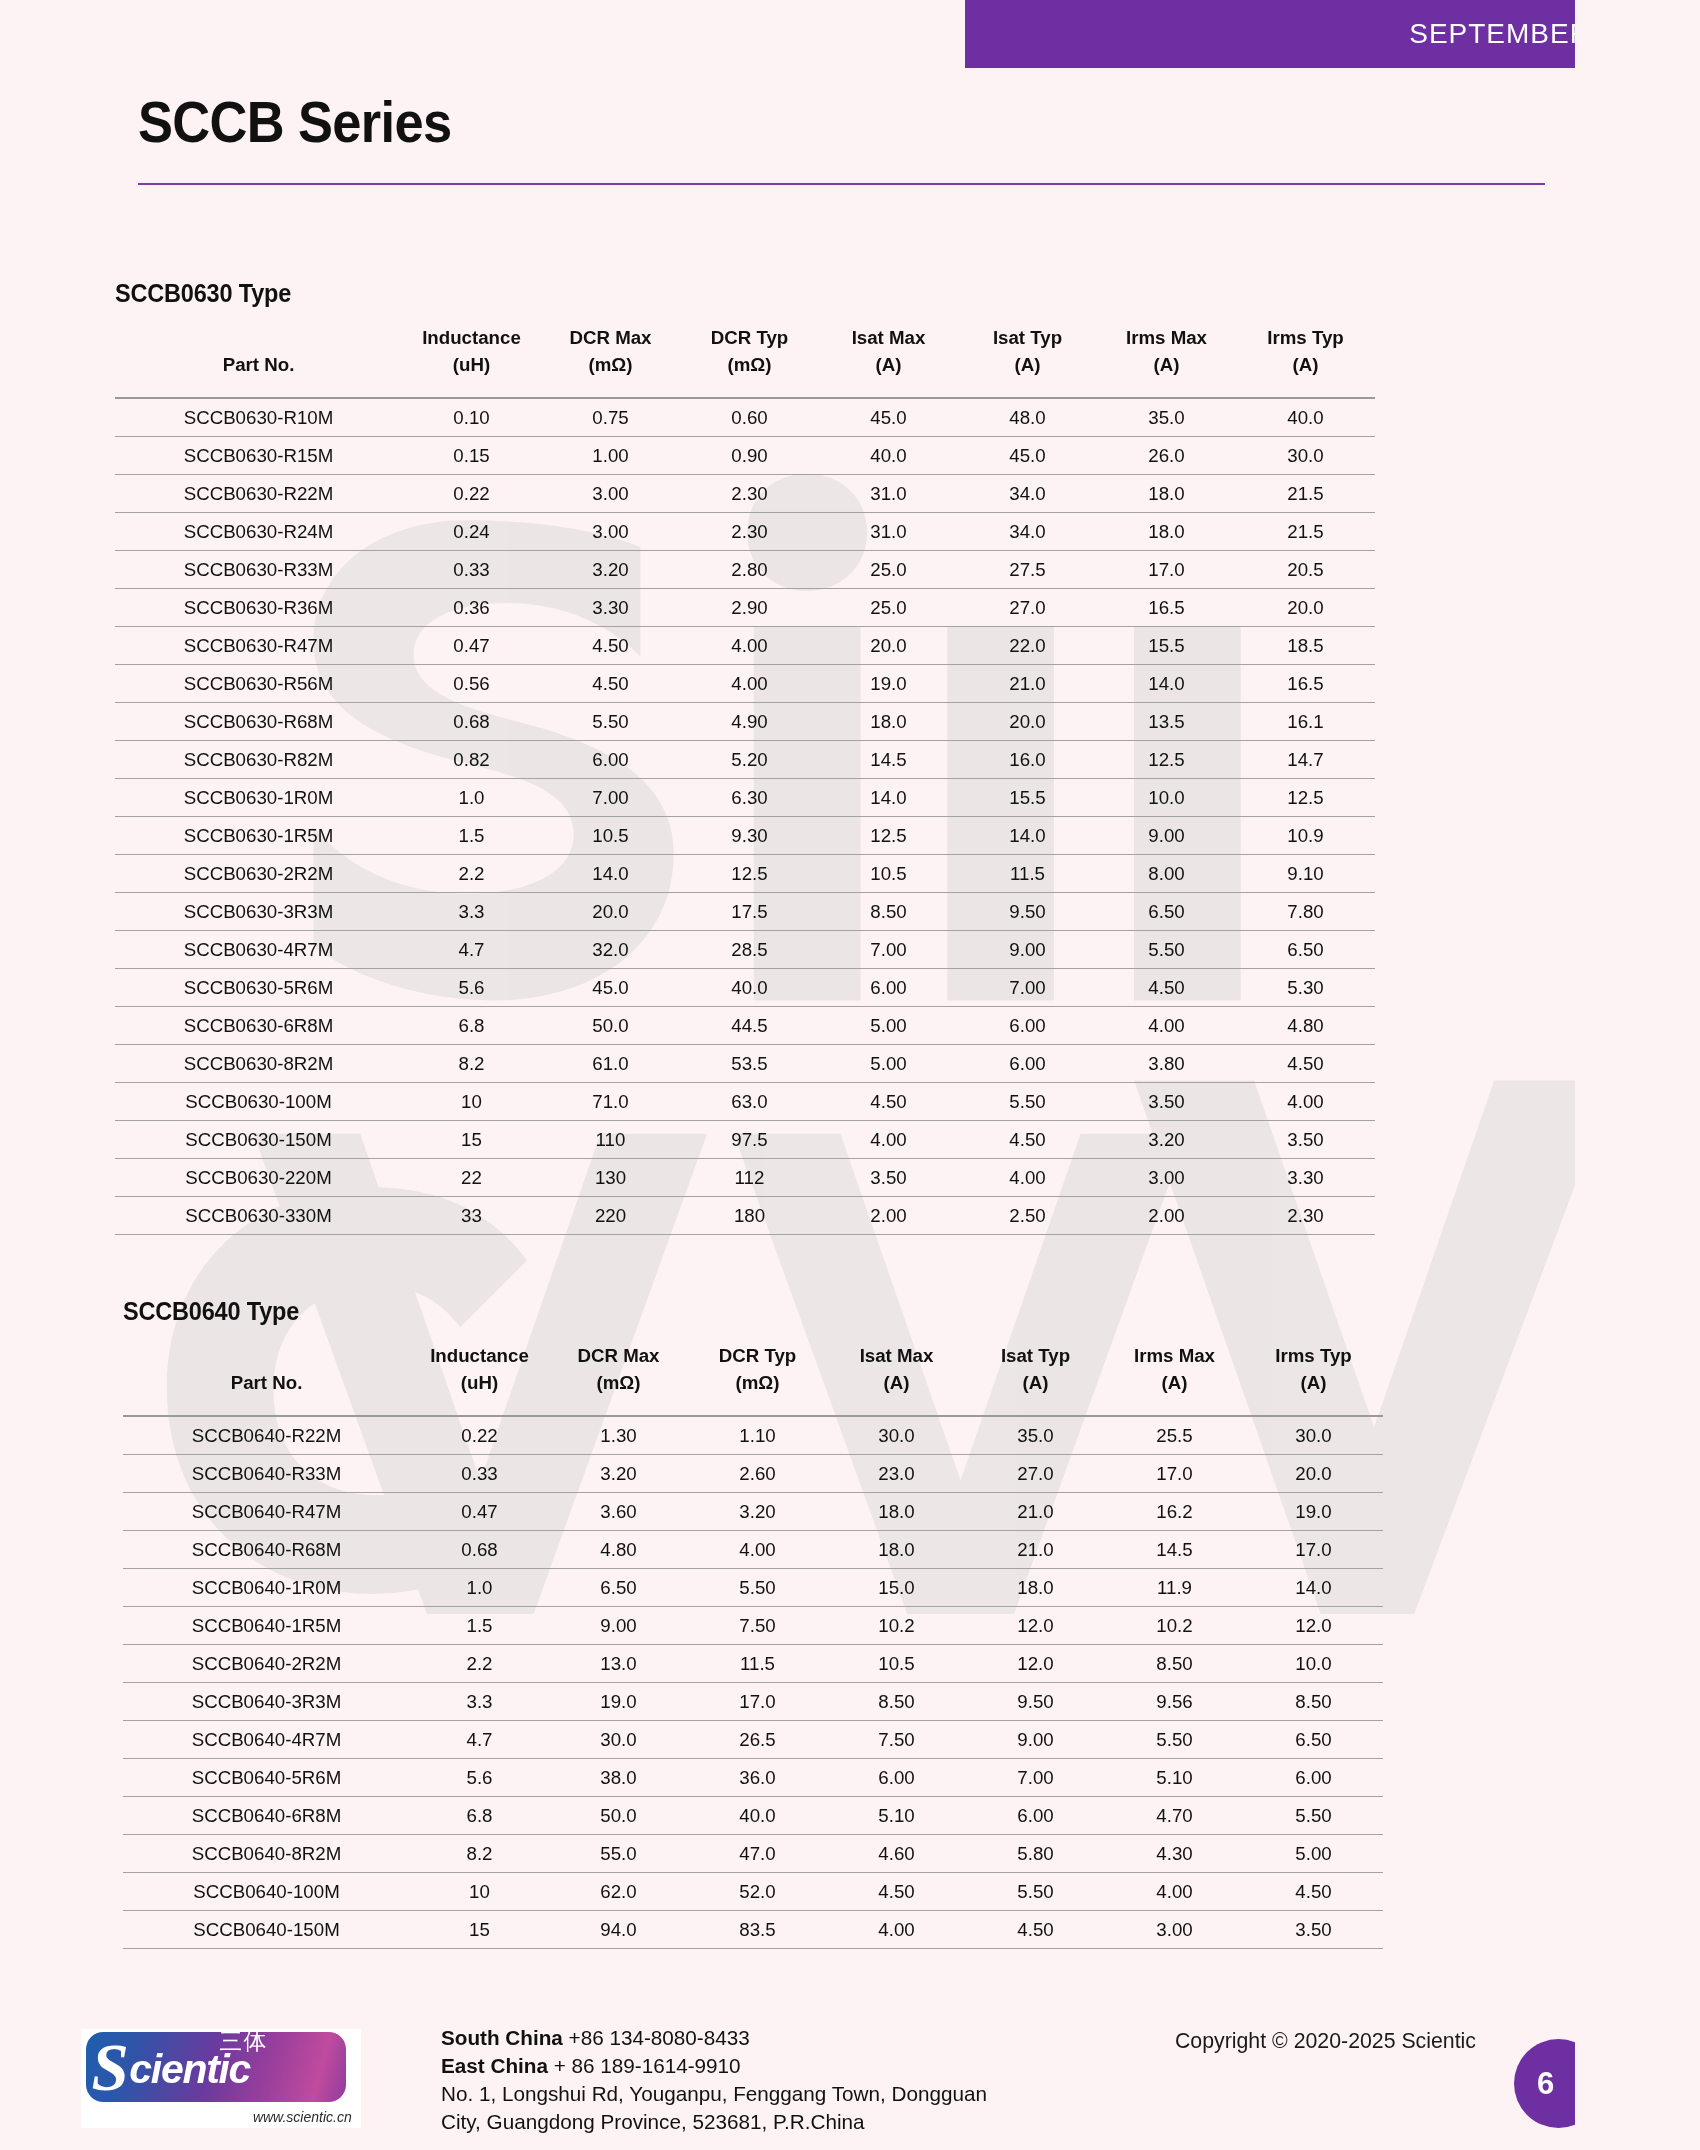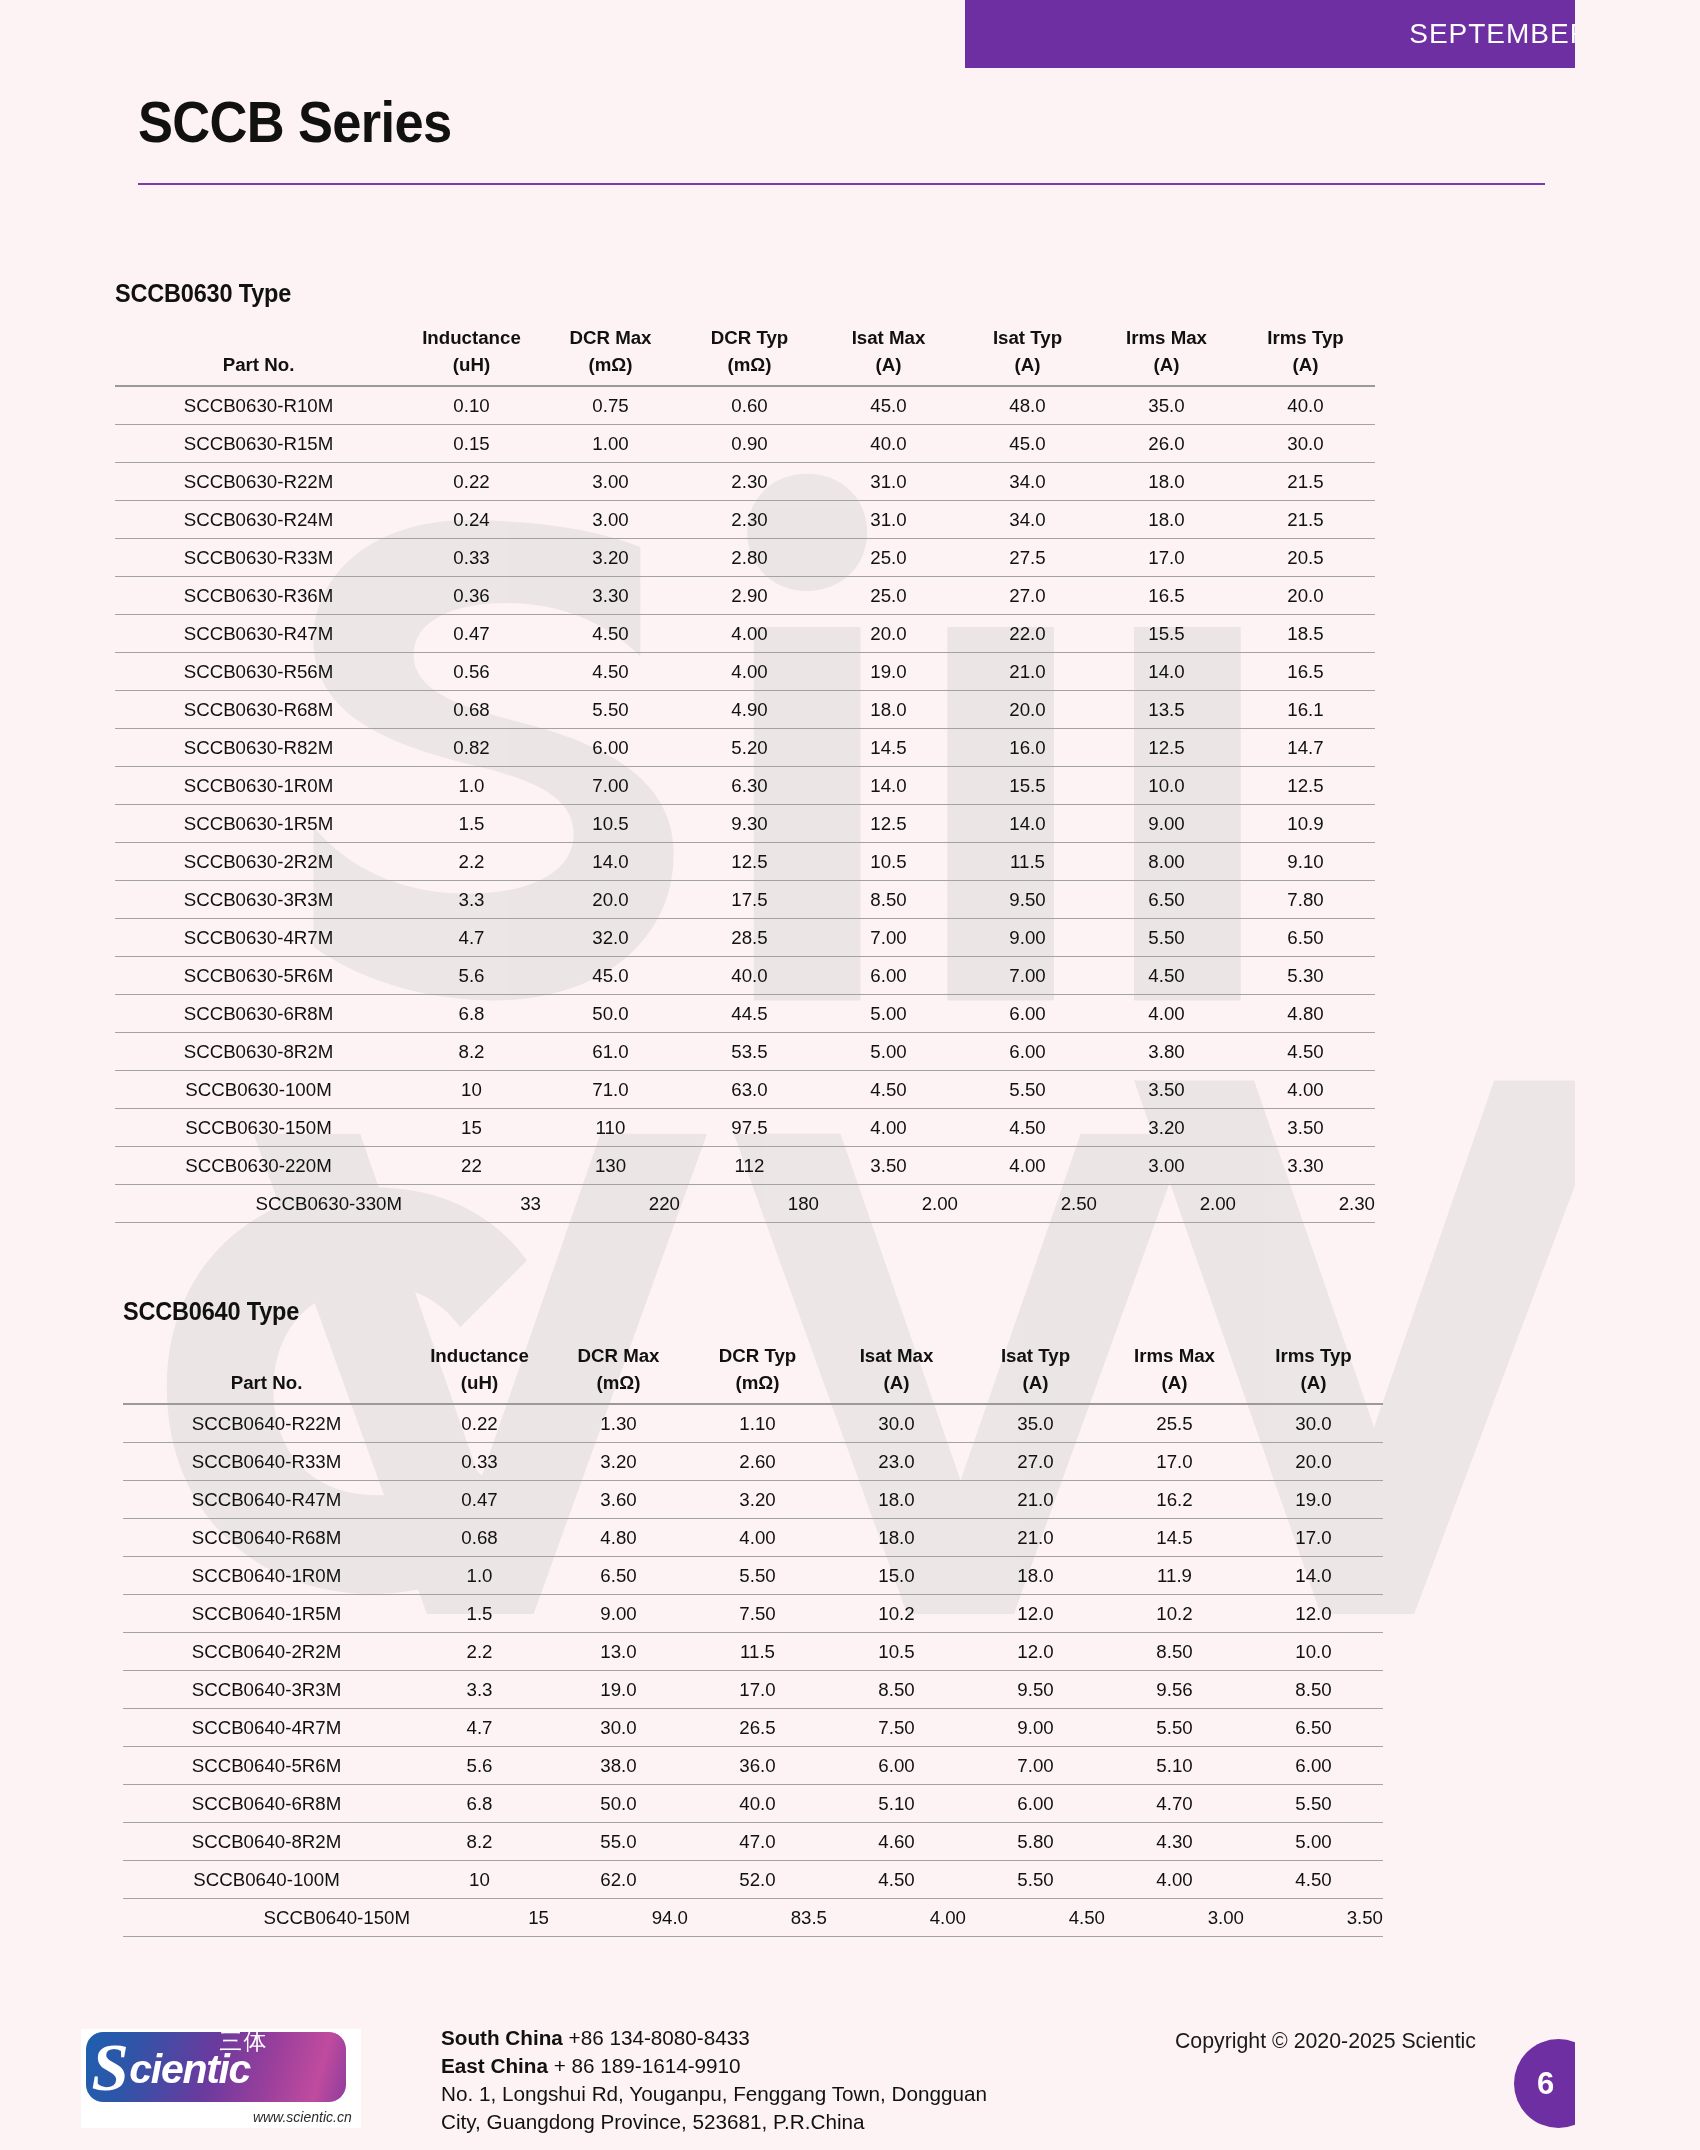--- a/index.html
+++ b/index.html
@@ -96,37 +96,36 @@
     text-align: center;
     font-size: 18.7px;
     color: #111111;
     padding: 0;
     white-space: nowrap;
   }
 
   table.spec thead th {
     font-weight: bold;
     vertical-align: bottom;
-    padding-bottom: 7px;
+    padding-bottom: 19px;
     line-height: 1.42;
     border-bottom: 2px solid #9a9a9a;
     transform: none;
   }
   table.spec thead th .hdr-main { display: block; }
   table.spec thead th .hdr-unit { display: block; }
 
   table.spec tbody td {
     height: 37px;
     line-height: 37px;
     border-bottom: 1.3px solid #a3a3a3;
     font-weight: 400;
   }
   table.spec tbody tr:last-child td {
     border-bottom: 1.3px solid #a3a3a3;
-    text-align: right;
   }
 
   .col-part   { width: 287px; }
   .col-num    { width: 139px; }
 
   td.part, th.part { text-align: center; }
 
   .logo {
     position: absolute;
     left: 81px; top: 2029px;

